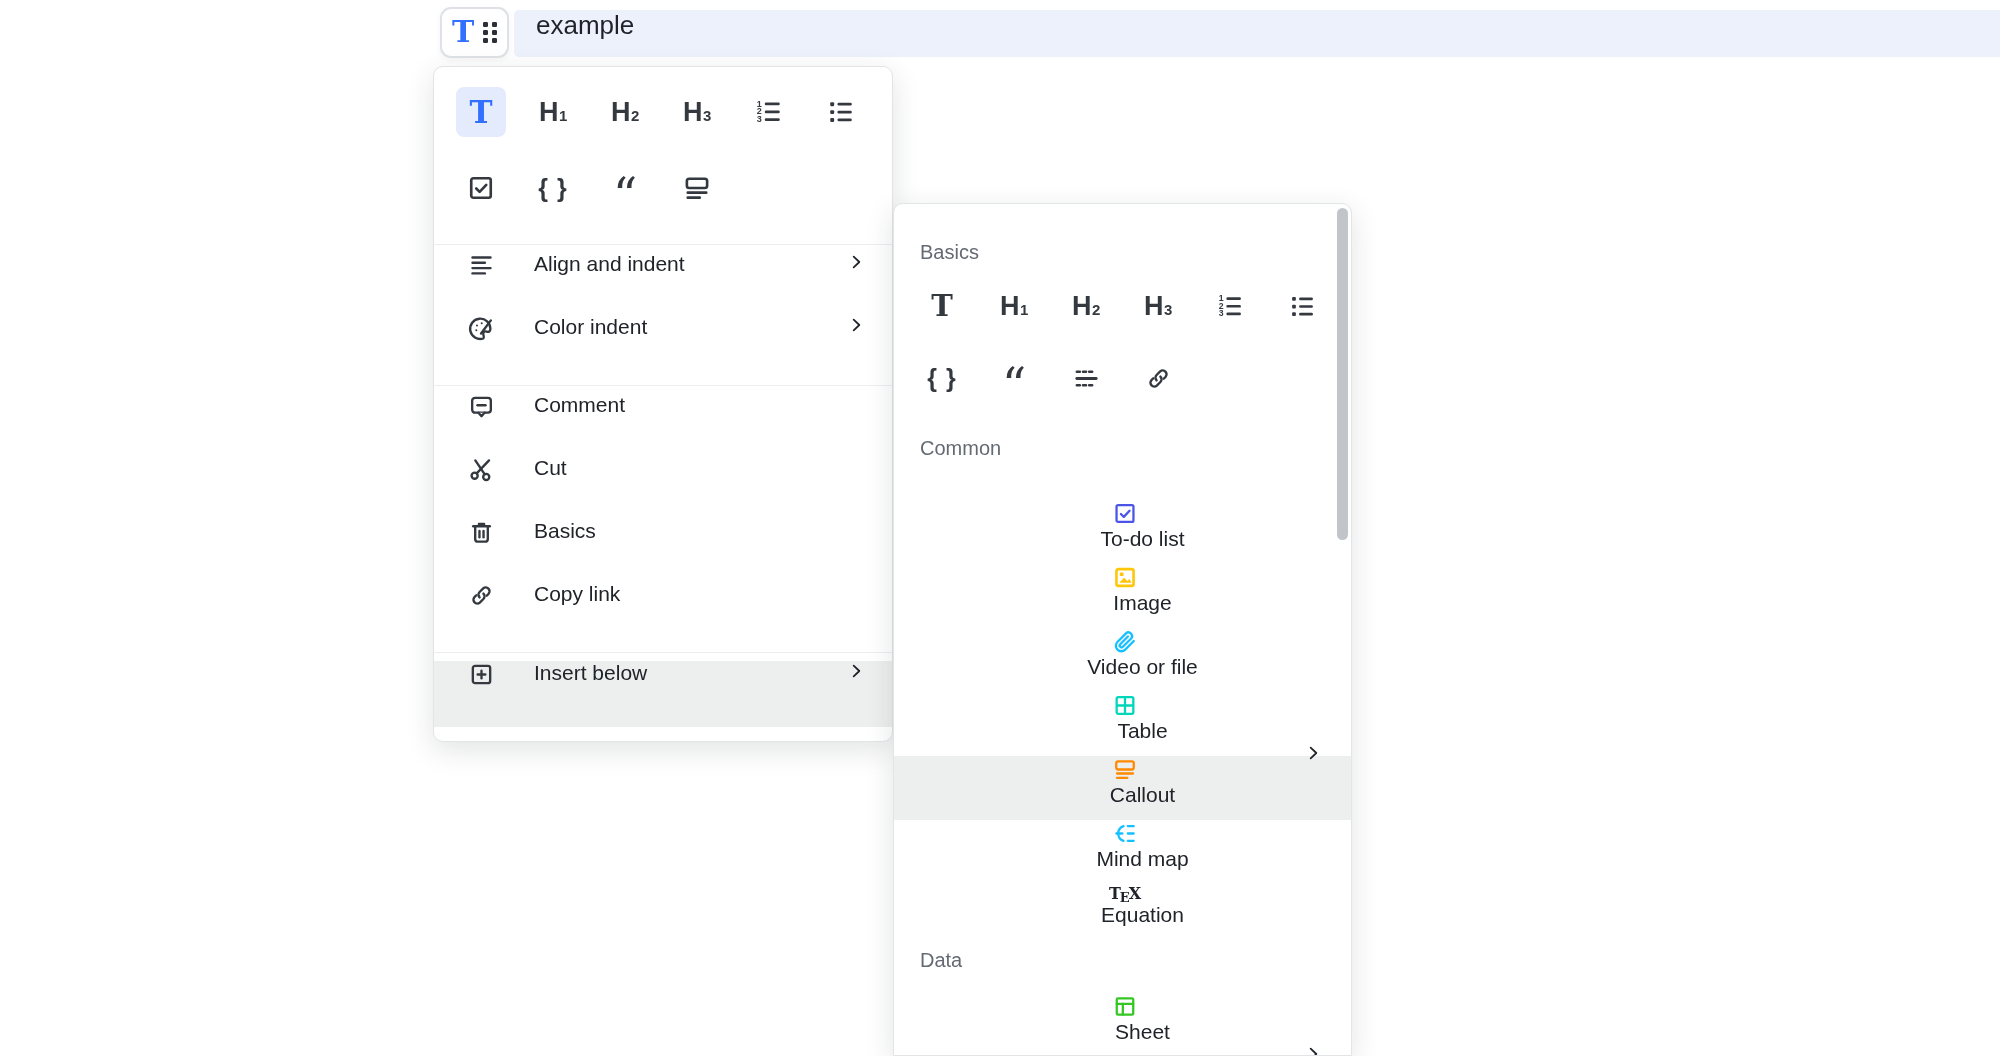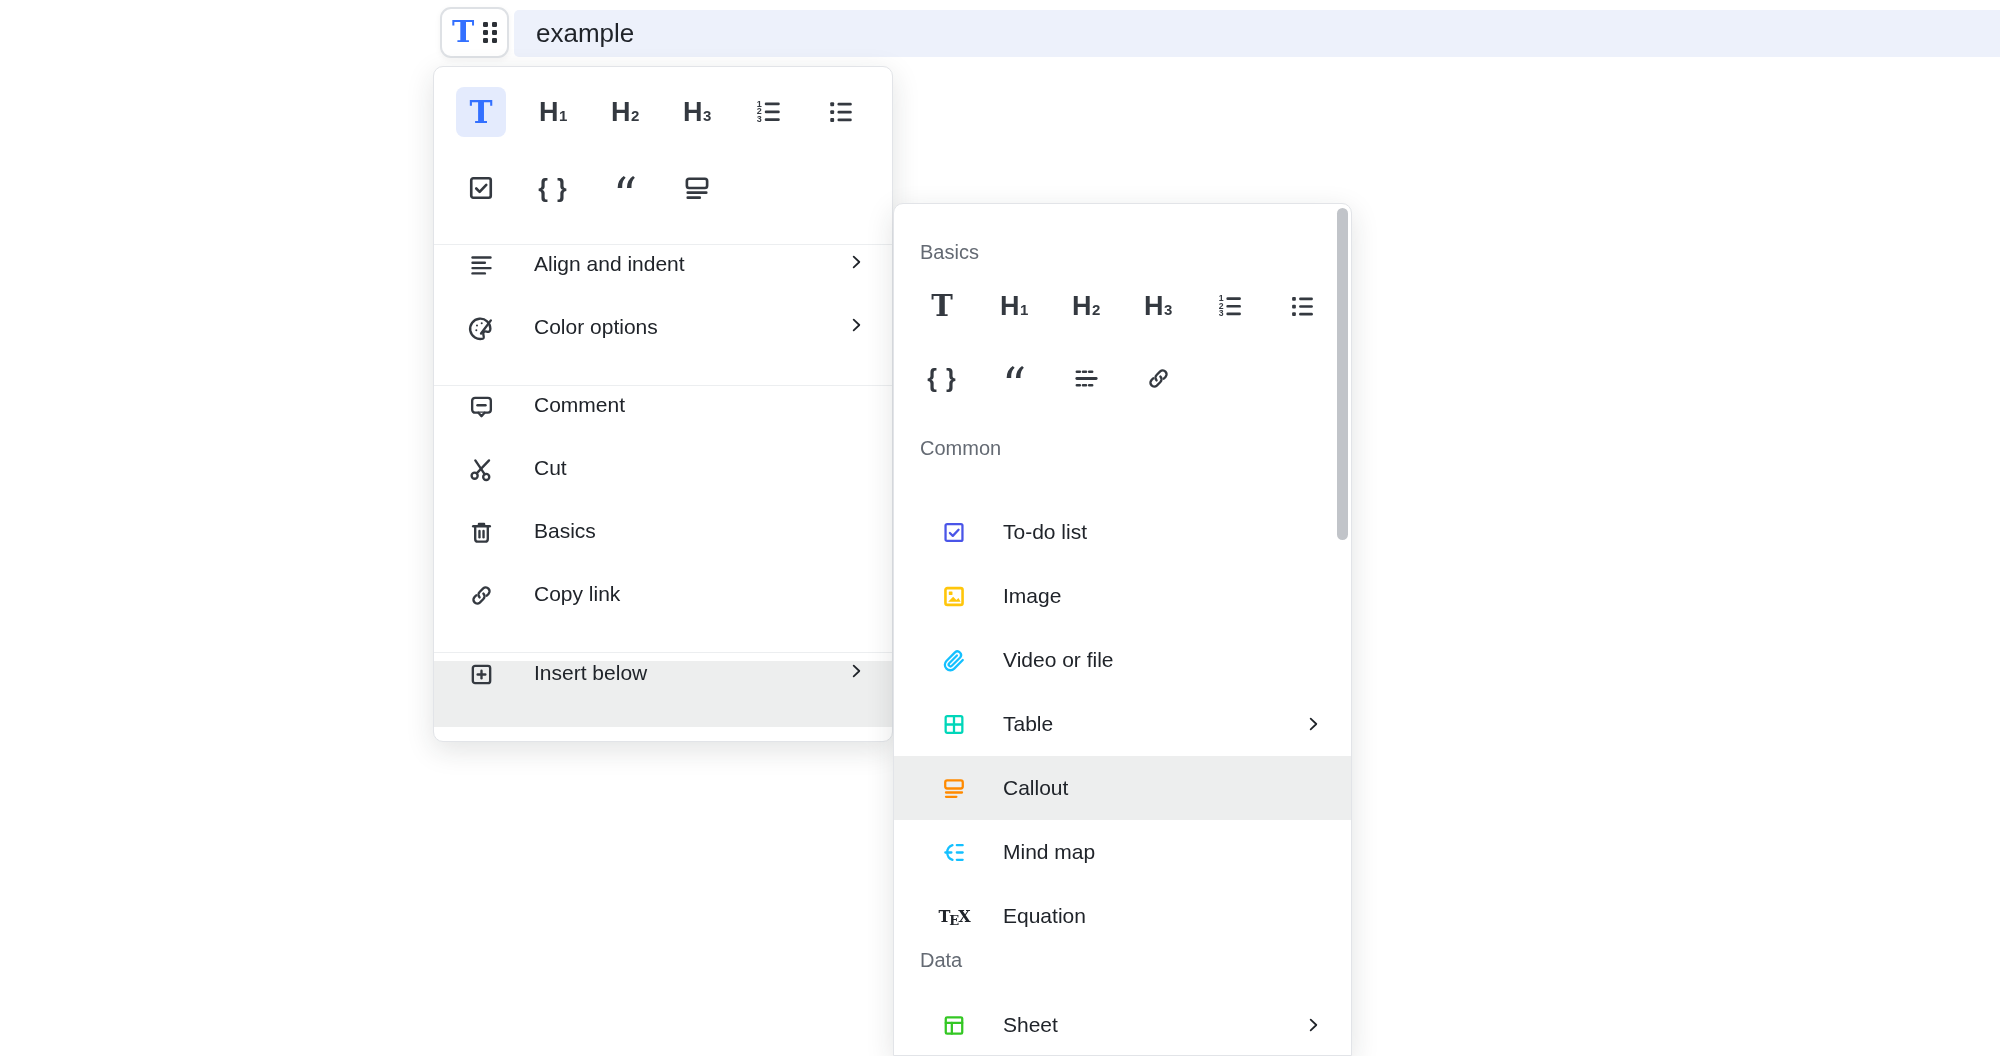--- a/index.html
+++ b/index.html
@@ -12,21 +12,21 @@
     background:#fff; border:2px solid #dee1e5; border-radius:11px;
     display:flex; align-items:center; justify-content:center; gap:9px;
     box-shadow:0 2px 6px rgba(31,35,41,.05); z-index:4; }
   .pill-t { font-family:"DejaVu Serif", serif; font-weight:600; font-size:30px;
     line-height:1; color:#3370ff; transform:translateY(-1px); }
   .dots { display:grid; grid-template-columns:repeat(2,4.5px); grid-auto-rows:4.5px;
     column-gap:4.5px; row-gap:3.5px; }
   .dots i { display:block; background:#2c3036; border-radius:1.3px; }
 
   .text-block { position:absolute; left:514px; top:10px; width:1486px; height:47px;
-    background:#edf1fb; border-radius:5px 0 0 5px; display:flex; align-items:center;
+    background:#edf1fb; border-radius:5px 0 0 5px; display:flex; align-items:flex-start;
     padding-left:22px; }
   .text-block span { font-size:26px; color:#1f2329; }
 
   
   .menu { position:absolute; background:#fff; border:1px solid #e2e4e8;
     border-radius:10px; box-shadow:0 8px 28px rgba(31,35,41,.13); }
   .hr { height:1px; background:#eceef0; width:100%; }
   .chev { flex:0 0 auto; margin-left:auto; display:block; }
 
   
@@ -55,21 +55,21 @@
   .sub { left:893px; top:203px; width:459px; height:853px; z-index:6;
     border-radius:10px 10px 0 0; overflow:hidden; }
   .shead { padding-left:26px; font-size:20px; color:#646a73; line-height:24px; }
   .shead.h1 { margin-top:36px; margin-bottom:18px; }
   .shead.h2 { margin-top:34px; margin-bottom:40px; }
   .shead.h3 { margin-bottom:21px; }
   .strow { display:flex; gap:24px; padding-left:24px; }
   .strow + .strow { margin-top:24px; }
   .stile { width:48px; height:48px; display:flex; align-items:center; justify-content:center;
     color:#343940; cursor:pointer; }
-  .srow { height:64px; display:flex; align-items:center; padding:0 28px 0 47px; cursor:pointer; }
+  .srow { height:64px; display:flex; align-items:center; padding:0 28px 0 32px; cursor:pointer;flex-direction:column; }
   .srow .si { width:26px; display:flex; justify-content:center; }
   .srow .slabel { margin-left:36px; font-size:21px; color:#20242a; }
   .srow.active { background:#edeeee; }
   .tex { font-family:"DejaVu Serif", serif; font-weight:700; font-size:16px; color:#20242a;
     letter-spacing:-1px; white-space:nowrap; }
   .tex .te { font-size:13px; position:relative; top:3px; }
   .sb-thumb { position:absolute; top:4px; right:3px; width:11px; height:332px;
     background:#c1c4c9; border-radius:6px; }
 
   svg.s { fill:none; stroke:currentColor; stroke-width:2.1; stroke-linecap:round; stroke-linejoin:round; }
@@ -183,21 +183,21 @@
       <div class="mrow">
         <span class="mi">
           <svg class="s" width="27" height="27" viewBox="0 0 24 24" stroke-width="2">
             <path d="M13.4 20.9a9 9 0 1 1 6.5-8.6c0 2.2-1.6 3.1-3.2 2.5-1.9-.7-3.5.3-3.1 2.3.3 1.5.9 3.4-.2 3.8z"></path>
             <circle cx="8" cy="9.4" r="0.9" fill="currentColor" stroke="none"></circle>
             <circle cx="12.2" cy="7.3" r="0.9" fill="currentColor" stroke="none"></circle>
             <circle cx="7.4" cy="13.6" r="0.9" fill="currentColor" stroke="none"></circle>
             <path d="M11.6 16.4L20.3 4.8"></path>
           </svg>
         </span>
-        <span class="mlabel">Color options</span>
+        <span class="mlabel">Color indent</span>
         <svg class="s chev" width="20" height="20" viewBox="0 0 24 24" stroke="#8f959e" stroke-width="2.2">
             <path d="M9.2 5.5l6.8 6.5-6.8 6.5"></path>
           </svg>
       </div>
     </div>
 
     <div class="hr"></div>
 
     <div class="sec">
       <div class="mrow">

